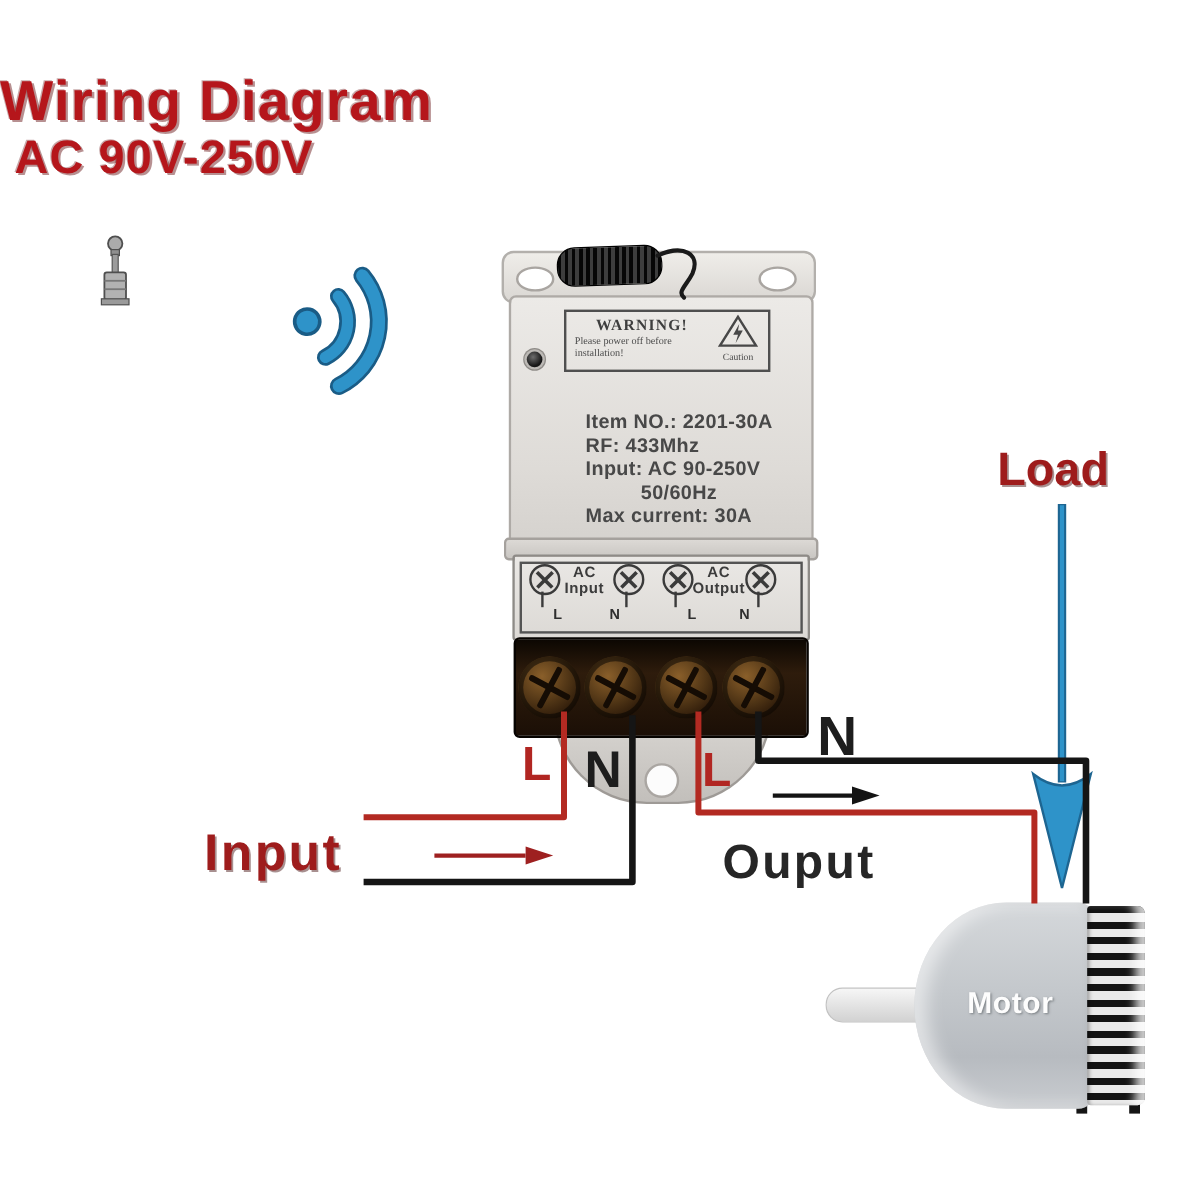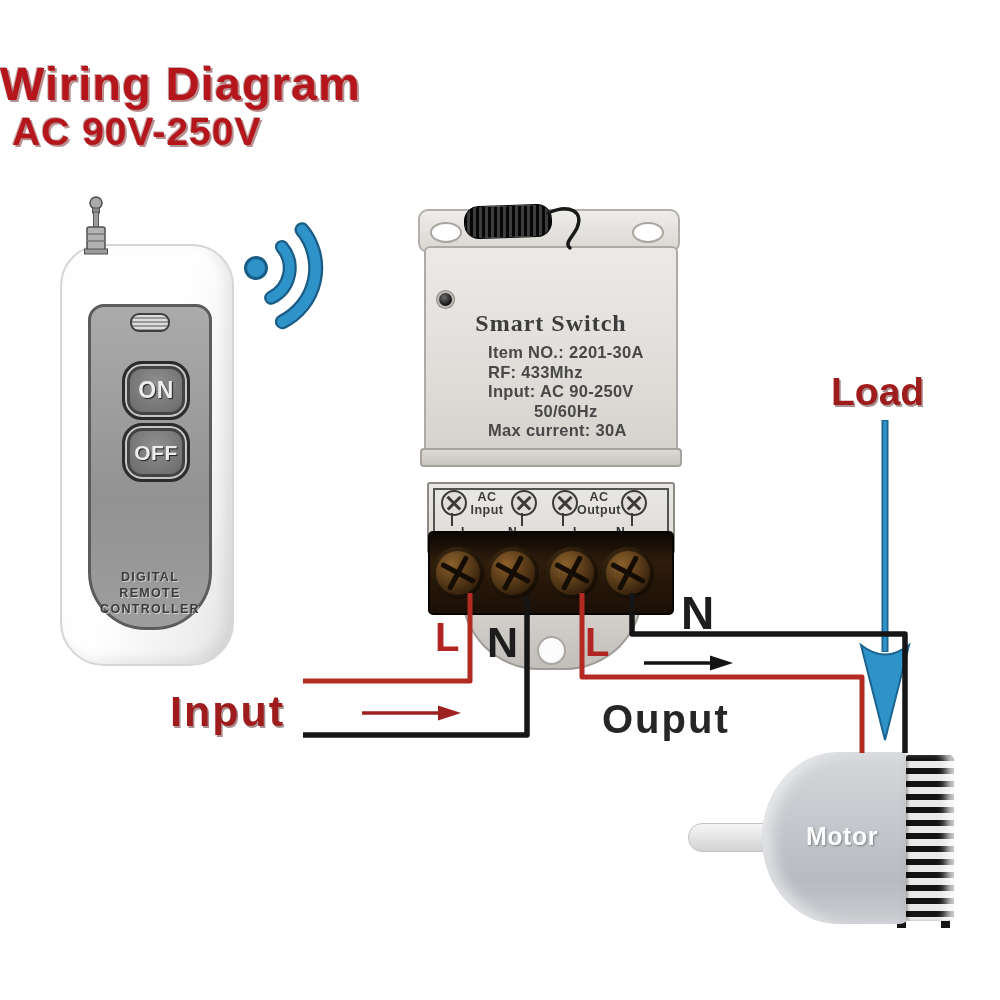--- a/index.html
+++ b/index.html
@@ -66,21 +66,21 @@
             color:#3d3d3d; letter-spacing:1px; }
   .spec-list { position:absolute; left:62px; top:95px; width:185px;
             font-family:Liberation Sans, sans-serif; font-weight:bold; font-size:16.5px;
             color:#484848; line-height:19.5px; letter-spacing:.3px; }
   .spec-freq { padding-left:46px; }
   .ledge { position:absolute; left:420px; top:448px; width:258px; height:15px;
             background:linear-gradient(#dcd9d5,#c9c6c2); border:2px solid #a5a19d;
             border-radius:4px; z-index:2; }
   .tstrip { position:absolute; left:427px; top:462px; width:244px; height:68px;
             background:linear-gradient(#eae8e5,#dcd9d5); border:2px solid #8e8b87;
-            border-radius:3px; z-index:3;margin-top:20px; }
+            border-radius:3px; z-index:3; }
   .tplate { position:absolute; left:4px; top:4px; right:4px; bottom:4px; border:2px solid #545454; }
   .tscrew { position:absolute; top:6px; width:22px; height:22px; border:2px solid #3a3a3a;
             border-radius:50%; background:#e0ddda; }
   .tscrew::before,.tscrew::after { content:""; position:absolute; left:50%; top:50%;
             width:18px; height:2.5px; background:#3a3a3a; }
   .tscrew::before { transform:translate(-50%,-50%) rotate(45deg); }
   .tscrew::after  { transform:translate(-50%,-50%) rotate(-45deg); }
   .ts1{left:12px;} .ts2{left:82px;} .ts3{left:123px;} .ts4{left:192px;}
   .tstem { position:absolute; top:29px; width:2px; height:13px; background:#3a3a3a; }
   .st1{left:22px;} .st2{left:92px;} .st3{left:133px;} .st4{left:202px;}
@@ -139,41 +139,43 @@
   .lbl-out-n { left:681px; top:586px; font-size:46px; }
 </style>
 </head>
 <body>
 
 <div class="stage">
 
   <div class="title">Wiring Diagram</div>
   <div class="subtitle">AC 90V-250V</div>
 
-  <div class="remote">
-    <div class="remote-panel">
-      <div class="remote-led"></div>
-      <div class="rc-btn btn-on">ON</div>
-      <div class="rc-btn btn-off">OFF</div>
-      <div class="remote-brand">
-        <div>DIGITAL REMOTE</div>
-        <div>CONTROLLER</div>
-      </div>
-    </div>
-  </div>
 
   <div class="flange">
     <div class="mount-hole hole-l"></div>
     <div class="mount-hole hole-r"></div>
   </div>
   <div class="coil"></div>
 
   <div class="switch-body">
     <div class="switch-led"></div>
-    <div class="switch-name">Smart Switch</div>
+    <div class="warn-box">
+      <div class="warn-texts">
+        <div class="warn-title">WARNING!</div>
+        <div class="warn-line">Please power off before</div>
+        <div class="warn-line">installation!</div>
+      </div>
+      <div class="caution">
+        <svg width="34" height="28" viewBox="0 0 34 28">
+          <path d="M17,2 L32,26 L2,26 Z" fill="none" stroke="#474747" stroke-width="2"></path>
+          <path d="M18,8 L13,17 L17,17 L15,24 L21,13.5 L17,13.5 Z" fill="#474747"></path>
+        </svg>
+        <div class="caution-label">Caution</div>
+      </div>
+    </div>
     <div class="spec-list">
       <div>Item NO.: 2201-30A</div>
       <div>RF: 433Mhz</div>
       <div>Input: AC 90-250V</div>
       <div class="spec-freq">50/60Hz</div>
       <div>Max current: 30A</div>
     </div>
   </div>
 
   <div class="ledge"></div>

